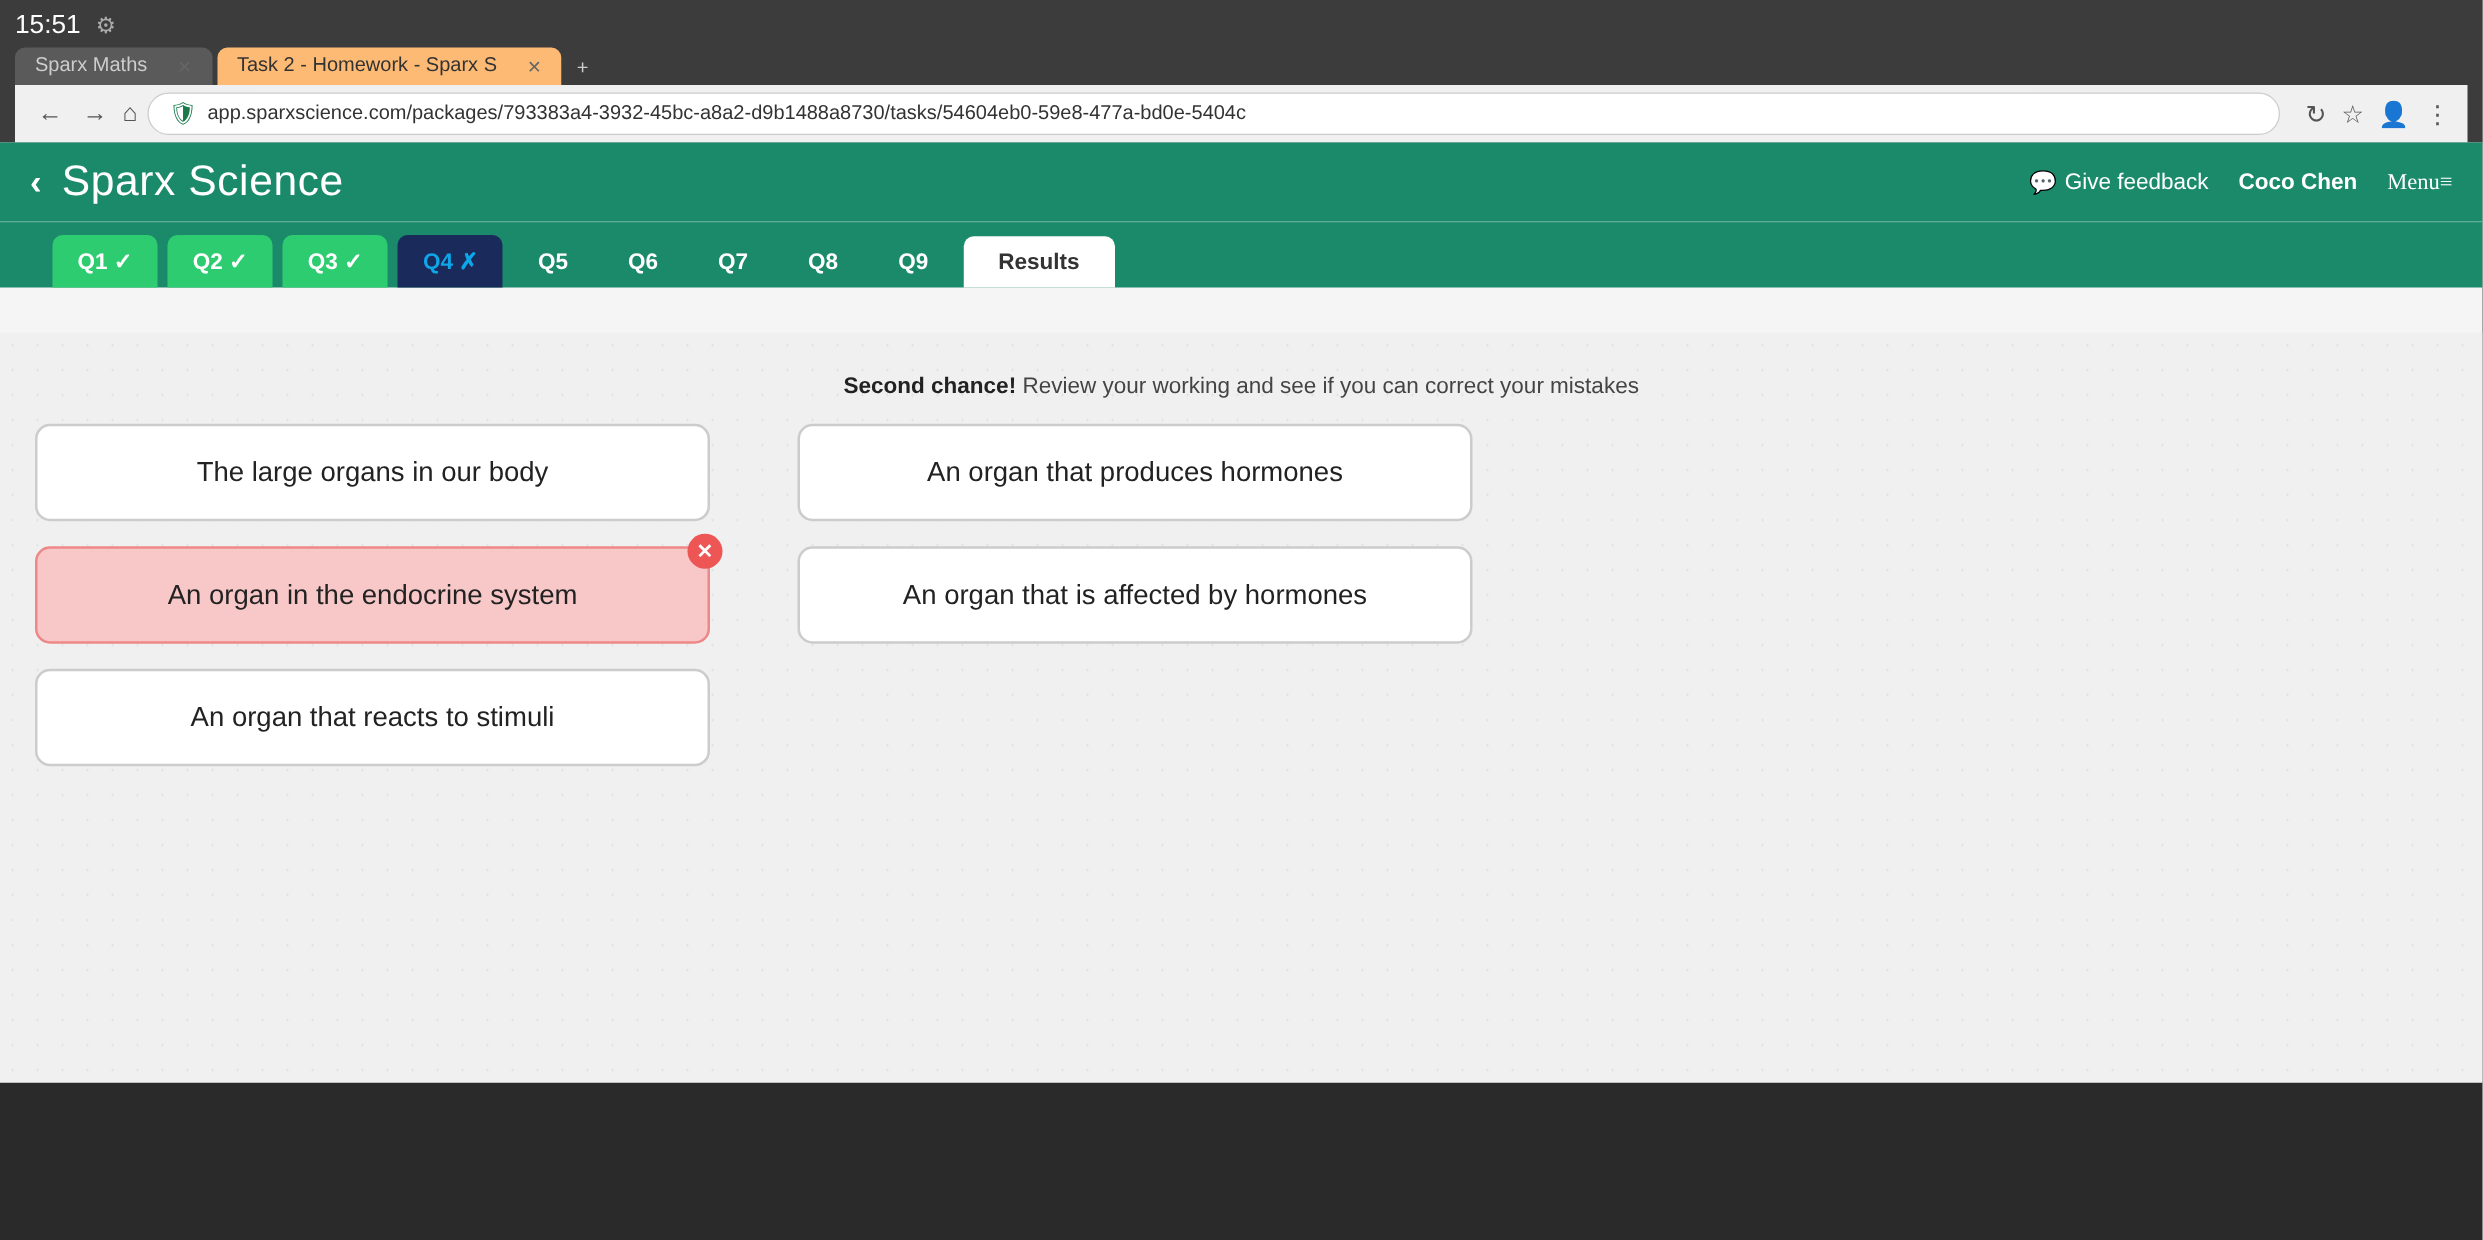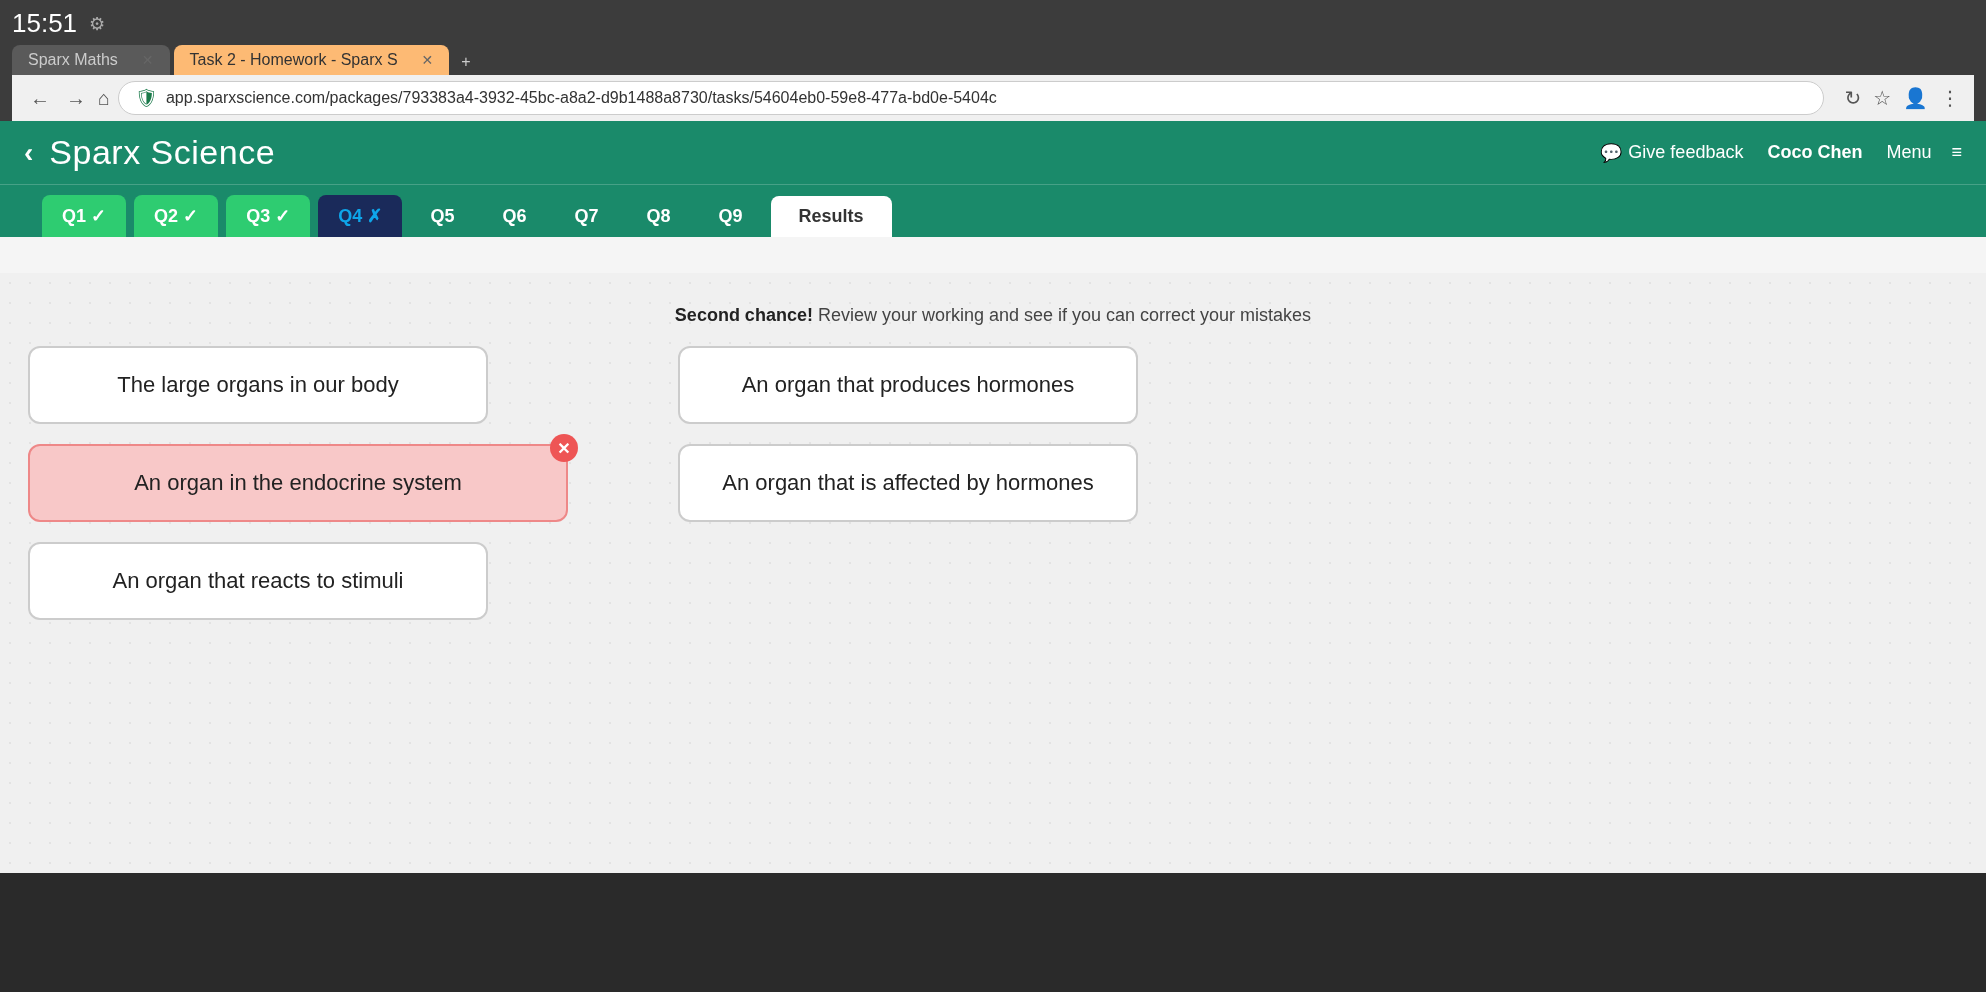--- a/index.html
+++ b/index.html
@@ -22,21 +22,21 @@
 
     .browser-top-bar {
       display: flex;
       align-items: center;
       gap: 8px;
       margin-bottom: 6px;
     }
 
     .time-display {
       color: #fff;
-      font-size: 26px;
+      font-size: 21px;
       font-weight: 500;
       margin-right: 4px;
     }
 
     .gear-icon {
       color: #aaa;
       font-size: 18px;
     }
 
     .tab-bar {
@@ -179,22 +179,23 @@
       color: white;
       font-size: 18px;
       font-weight: 600;
     }
 
     .menu-btn {
       color: white;
       font-size: 18px;
       display: flex;
       align-items: center;
-      gap: 20px;
-      cursor: pointer;
+      gap: 0;
+      cursor: pointer;
+      font-family: Liberation Serif, serif;
     }
 
     
     .question-nav {
       background: #1a8a6a;
       display: flex;
       align-items: center;
       padding: 10px 32px 0 42px;
       gap: 8px;
       border-top: 1px solid rgba(255,255,255,0.2);
@@ -273,21 +274,21 @@
     .answer-btn {
       background: white;
       border: 2px solid #ccc;
       border-radius: 12px;
       padding: 24px 36px;
       font-size: 22px;
       color: #222;
       cursor: pointer;
       text-align: center;
       font-weight: 400;
-      width: 460px;
+      width: 540px;
     }
 
     .answer-btn.wrong {
       background: #f8c8c8;
       border-color: #e88;
       color: #222;
       position: relative;
       width: 540px;
     }
 

